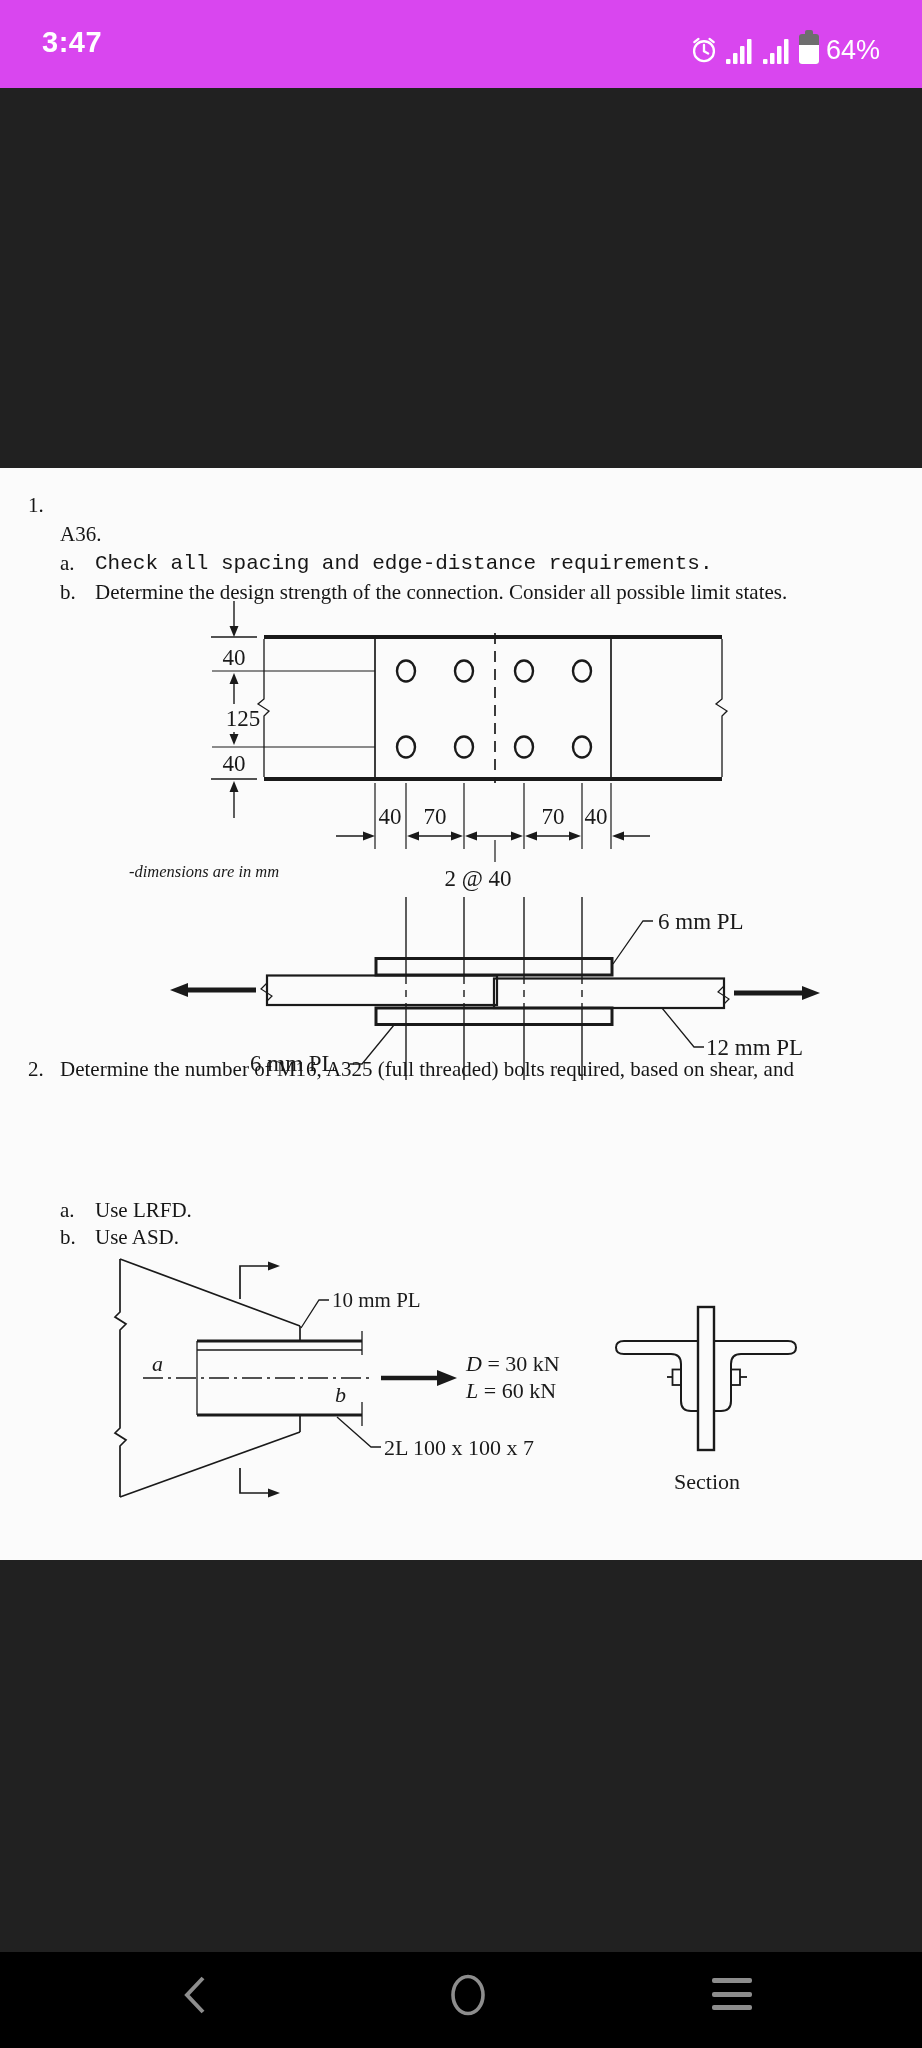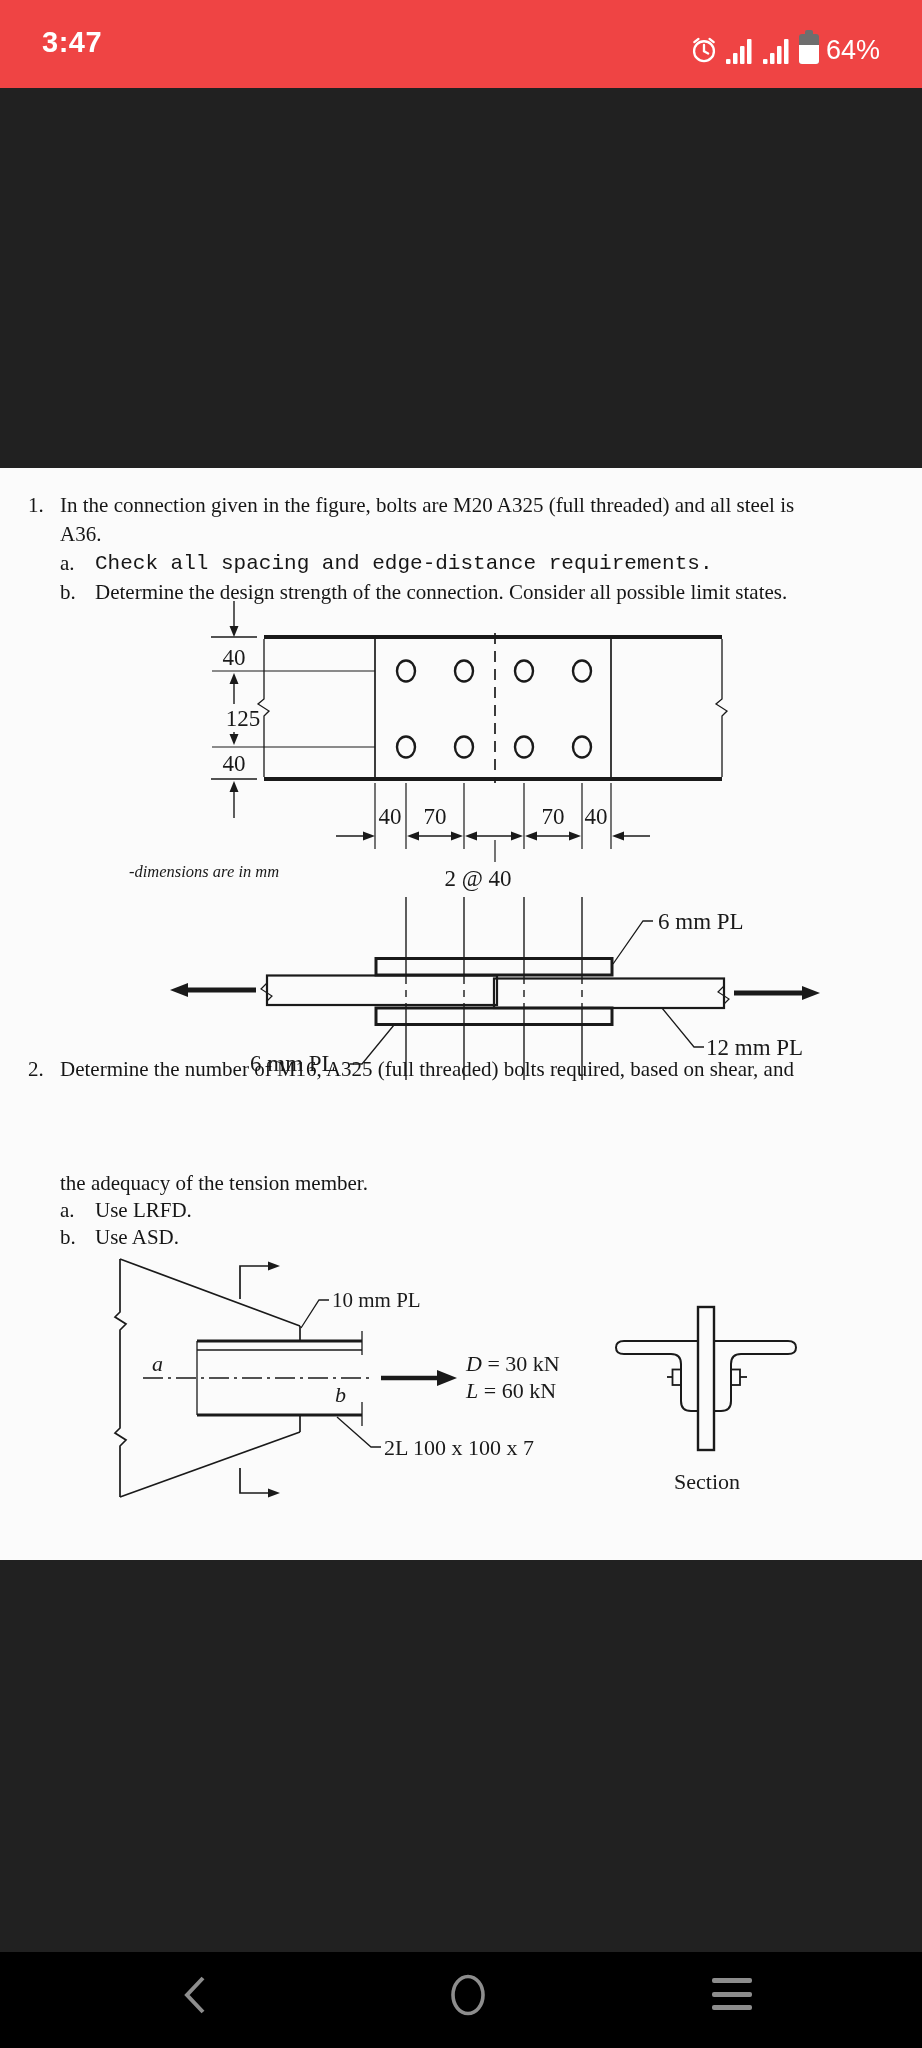--- a/index.html
+++ b/index.html
@@ -1,19 +1,19 @@
 <!DOCTYPE html>
 <html><head>
 <meta charset="utf-8">
 <style>
   html,body{margin:0;padding:0;background:#000;}
   .screen{position:relative;width:922px;height:2048px;background:#212121;overflow:hidden;
           font-family:"Liberation Sans",sans-serif;}
   
-  .statusbar{position:absolute;left:0;top:0;width:922px;height:88px;background:#ef4444;}
+  .statusbar{position:absolute;left:0;top:0;width:922px;height:88px;background:#d946ef;}
   .time{position:absolute;left:42px;top:26px;color:#fff;font-size:29px;font-weight:700;letter-spacing:.5px;}
   .sicons{position:absolute;right:42px;top:34px;display:flex;align-items:flex-end;gap:7px;}
   .battery{position:relative;width:20px;height:30px;margin-bottom:1px;}
   .battery .nub{position:absolute;left:6px;top:-4px;width:8px;height:4px;background:#6e6e6e;border-radius:2px 2px 0 0;}
   .battery .body{position:absolute;left:0;top:0;width:20px;height:30px;background:#6e6e6e;border-radius:3px;overflow:hidden;}
   .battery .fill{position:absolute;left:0;bottom:0;width:20px;height:64%;background:#fff;}
   .pct{color:#fff;font-size:27px;line-height:30px;}
   
   .doc{position:absolute;left:0;top:468px;width:922px;height:1092px;background:#fbfbfb;}
   .docline{position:absolute;font-family:"Liberation Serif",serif;font-size:21px;line-height:27px;
@@ -65,28 +65,26 @@
             <div class="fill"></div>
           </div>
       </div>
       <div class="pct">64%</div>
     </div>
   </div>
 
   <div class="doc">
 
     <div class="docline" style="left:28px;top:24px;">1.</div>
-    <div class="docline" style="left:60px;top:24px;">In the connection given in the figure, bolts are M20 A325 (full threaded) and all steel is</div>
     <div class="docline" style="left:60px;top:53px;">A36.</div>
     <div class="docline" style="left:60px;top:82px;"><span>a.</span><span style="position:absolute;left:35px;font-family:Liberation Mono, monospace;">Check all spacing and edge-distance requirements.</span></div>
     <div class="docline" style="left:60px;top:111px;"><span>b.</span><span style="position:absolute;left:35px;">Determine the design strength of the connection. Consider all possible limit states.</span></div>
 
     <div class="docline" style="left:28px;top:588px;">2.</div>
     <div class="docline" style="left:60px;top:588px;">Determine the number of M16, A325 (full threaded) bolts required, based on shear, and</div>
-    <div class="docline" style="left:60px;top:702px;">the adequacy of the tension member.</div>
     <div class="docline" style="left:60px;top:729px;"><span>a.</span><span style="position:absolute;left:35px;">Use LRFD.</span></div>
     <div class="docline" style="left:60px;top:756px;"><span>b.</span><span style="position:absolute;left:35px;text-align:right;">Use ASD.</span></div>
 
     <svg class="fig" viewBox="0 468 922 1092">
 
       <g stroke="#1a1a1a">
         <line x1="234" y1="601" x2="234" y2="629" stroke-width="1.4"></line>
         <polygon points="234,637 229.5,626 238.5,626" stroke="none" fill="#1a1a1a"></polygon>
         <line x1="211" y1="637" x2="257" y2="637" stroke-width="1.7"></line>
         <text x="234" y="665" font-size="23" text-anchor="middle" stroke="none">40</text>

